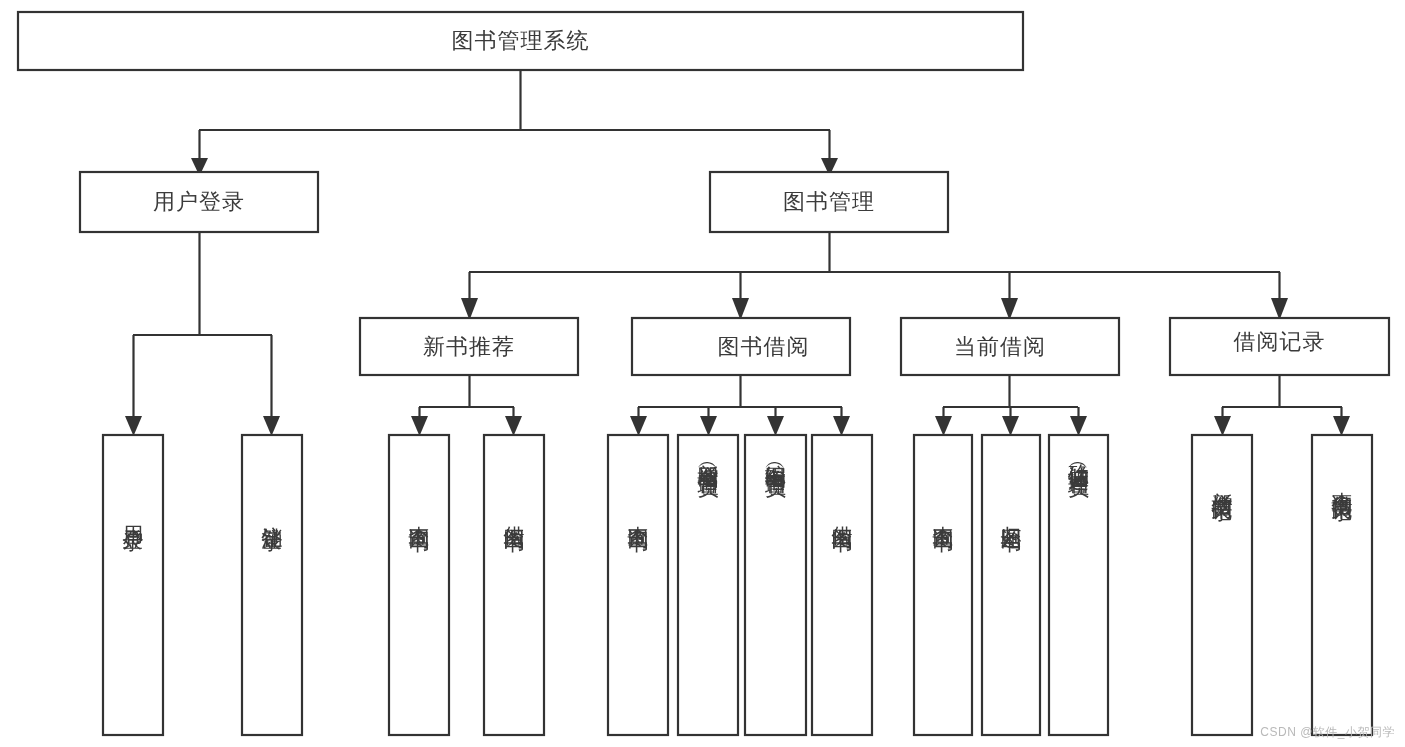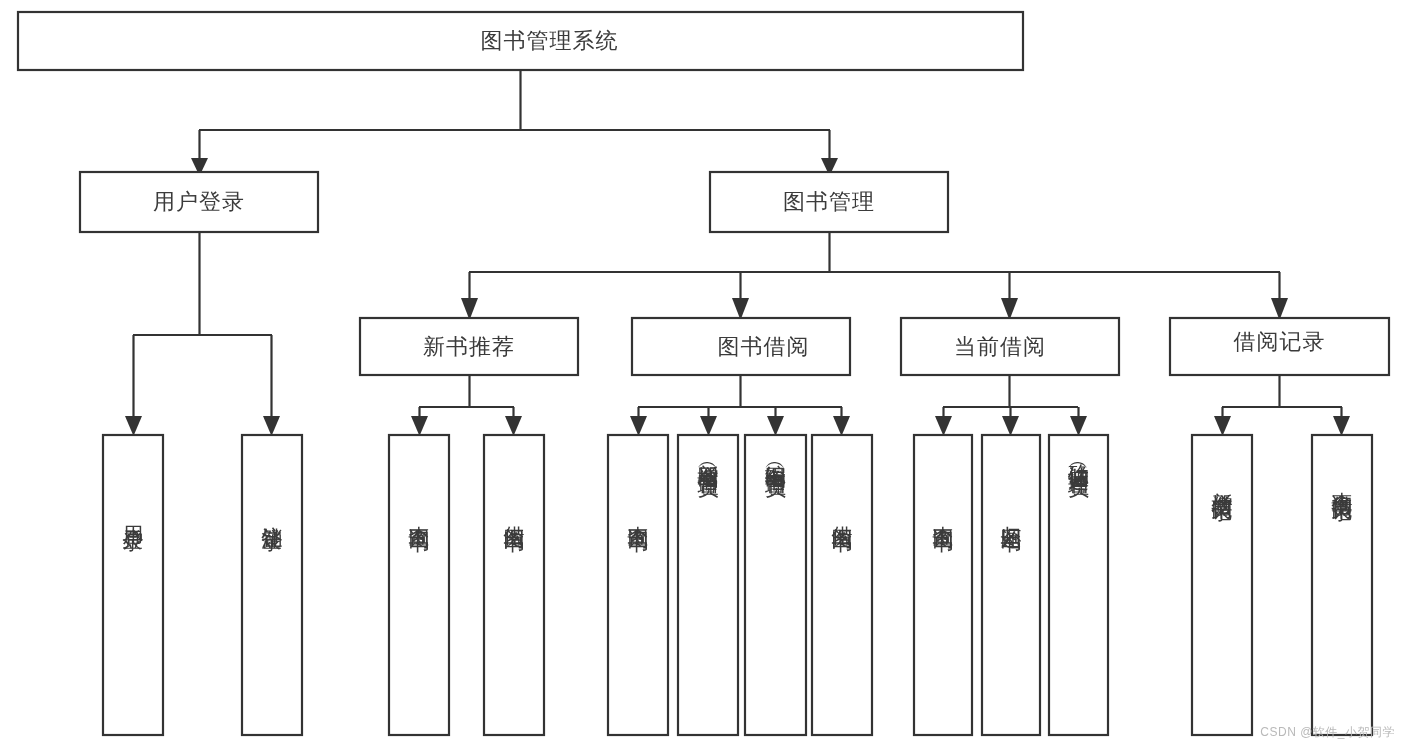--- a/index.html
+++ b/index.html
@@ -178,21 +178,21 @@
     <rect class="node-box" x="678" y="435" width="60" height="300"></rect>
     <rect class="node-box" x="745" y="435" width="61" height="300"></rect>
     <rect class="node-box" x="812" y="435" width="60" height="300"></rect>
     <rect class="node-box" x="914" y="435" width="58" height="300"></rect>
     <rect class="node-box" x="982" y="435" width="58" height="300"></rect>
     <rect class="node-box" x="1049" y="435" width="59" height="300"></rect>
     <rect class="node-box" x="1192" y="435" width="60" height="300"></rect>
     <rect class="node-box" x="1312" y="435" width="60" height="300"></rect>
   </svg>
 
-  <div class="hlabel-wrap" style="left:18px; top:12px; width:1005px; height:58px;padding-left:29px;">
+  <div class="hlabel-wrap" style="left:18px; top:12px; width:1005px; height:58px;">
     <span class="hlabel-text">图书管理系统</span>
   </div>
 
   <div class="hlabel-wrap" style="left:80px; top:172px; width:238px; height:60px;">
     <span class="hlabel-text">用户登录</span>
   </div>
   <div class="hlabel-wrap" style="left:710px; top:172px; width:238px; height:60px;border-radius:8px;">
     <span class="hlabel-text">图书管理</span>
   </div>
 

